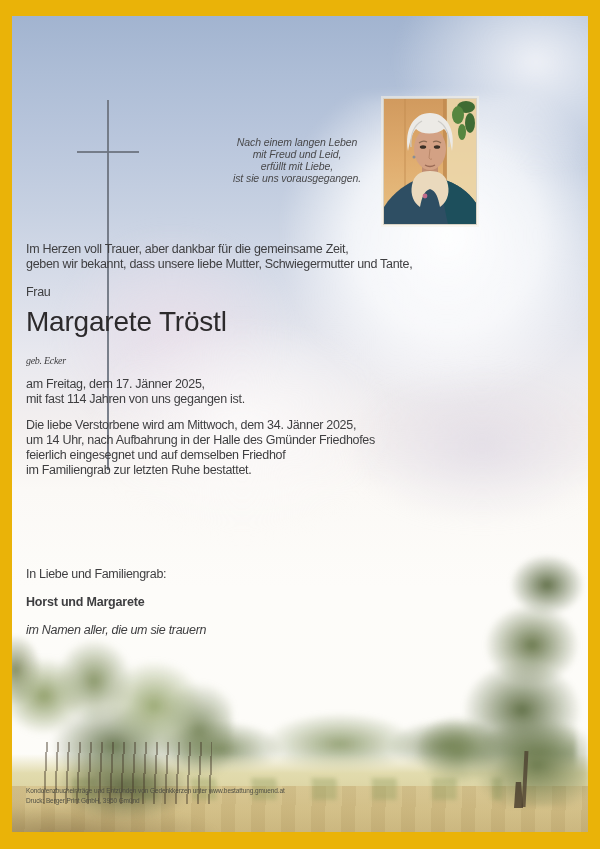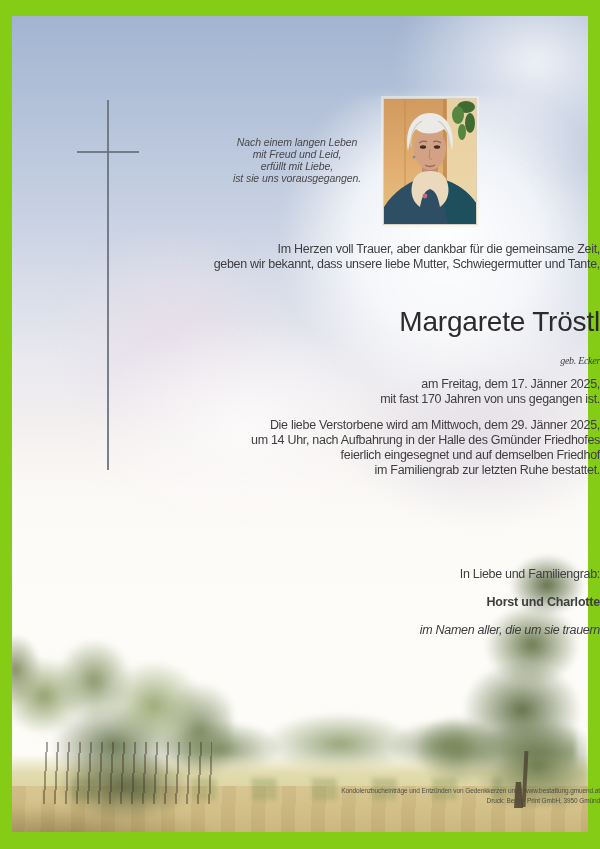--- a/index.html
+++ b/index.html
@@ -1,17 +1,17 @@
 <!DOCTYPE html>
 <html><head>
 <meta charset="utf-8">
 <style>
   html,body { margin:0; padding:0; background:#ffffff; }
   .page {
-    position:relative; width:600px; height:849px; background:#84cc16;
+    position:relative; width:600px; height:849px; background:#eab308;
     font-family:"Liberation Sans", sans-serif; overflow:hidden;
   }
   
   .photo-bg {
     position:absolute; left:12px; top:16px; width:576px; height:816px; overflow:hidden;
     background:linear-gradient(180deg,
       #a2b4d0 0%, #adbdd6 7%, #b9c6dc 15%, #c7d1e2 24%, #d8dde9 33%,
       #e9e9ef 42%, #f3efef 50%, #fbf9f6 58%, #fdfcf9 70%, #fdfcf8 100%);
   }
   .photo-bg > div { position:absolute; }
@@ -68,21 +68,21 @@
   .cross-v { position:absolute; left:107px; top:100px; width:2px; height:370px; background:#6d7380; opacity:.9; }
   .cross-h { position:absolute; left:77px; top:151px; width:62px; height:2px; background:#6d7380; opacity:.9; }
   
   .portrait { position:absolute; left:383px; top:98px; width:92px; height:125px;
     border:1px solid #d8d2c4; box-shadow:0 0 0 2px rgba(245,240,228,.55); overflow:hidden; }
   .portrait svg { display:block; }
   
   .multiline { white-space:pre-line; }
   .quote { position:absolute; left:222px; top:136px; width:150px; text-align:center;
     font-style:italic; font-size:10.5px; line-height:12px; color:#48484a; letter-spacing:-.1px; }
-  .tblock { position:absolute; left:26px; width:574px; text-align:right;
+  .tblock { position:absolute; left:26px; width:574px; text-align:left;
     font-size:12.5px; line-height:15px; color:#3e3e40; letter-spacing:-.3px; }
   .intro     { top:242px; }
   .frau      { top:285px; }
   .name      { top:306px; font-family:Liberation Sans, sans-serif; font-size:28px; line-height:32px;
                color:#2c2a2c; letter-spacing:-.2px; }
   .geb       { top:353px; font-family:"Liberation Serif", serif; font-style:italic; font-size:10px; }
   .para1     { top:377px; }
   .para2     { top:418px; }
   .para3     { top:483px; }
   .dateline  { top:523px; }
@@ -164,28 +164,29 @@
     </svg>
   </div>
 
   <div class="quote multiline">Nach einem langen Leben
 mit Freud und Leid,
 erfüllt mit Liebe,
 ist sie uns vorausgegangen.</div>
 
   <div class="tblock intro multiline">Im Herzen voll Trauer, aber dankbar für die gemeinsame Zeit,
 geben wir bekannt, dass unsere liebe Mutter, Schwiegermutter und Tante,</div>
+  <div class="tblock frau">Frau</div>
   <div class="tblock name">Margarete Tröstl</div>
   <div class="tblock geb">geb. Ecker</div>
   <div class="tblock para1 multiline">am Freitag, dem 17. Jänner 2025,
-mit fast 170 Jahren von uns gegangen ist.</div>
-  <div class="tblock para2 multiline">Die liebe Verstorbene wird am Mittwoch, dem 29. Jänner 2025,
+mit fast 114 Jahren von uns gegangen ist.</div>
+  <div class="tblock para2 multiline">Die liebe Verstorbene wird am Mittwoch, dem 34. Jänner 2025,
 um 14 Uhr, nach Aufbahrung in der Halle des Gmünder Friedhofes
 feierlich eingesegnet und auf demselben Friedhof
 im Familiengrab zur letzten Ruhe bestattet.</div>
   <div class="tblock closing">In Liebe und Familiengrab:</div>
-  <div class="tblock mourners">Horst und Charlotte</div>
+  <div class="tblock mourners">Horst und Margarete</div>
   <div class="tblock note">im Namen aller, die um sie trauern</div>
 
   <div class="tblock footer multiline">Kondolenzbucheinträge und Entzünden von Gedenkkerzen unter www.bestattung.gmuend.at
 Druck: Berger Print GmbH, 3950 Gmünd</div>
 
 </div>
 
 </body></html>

